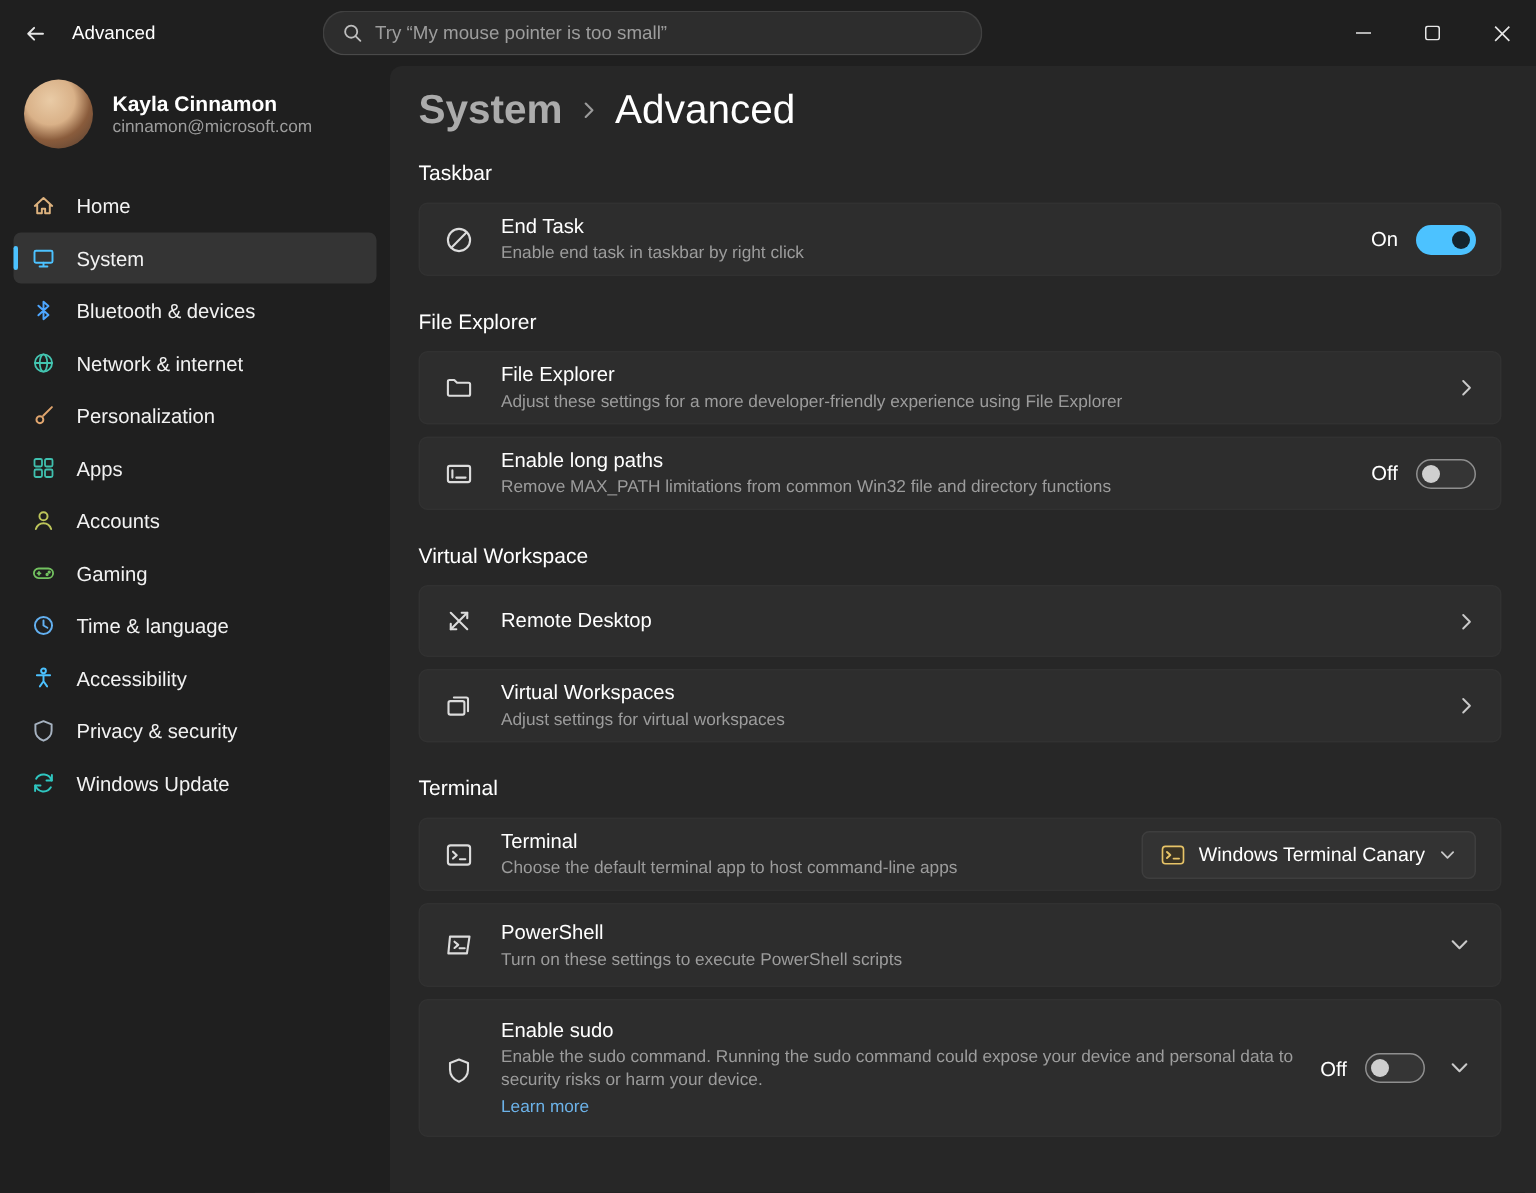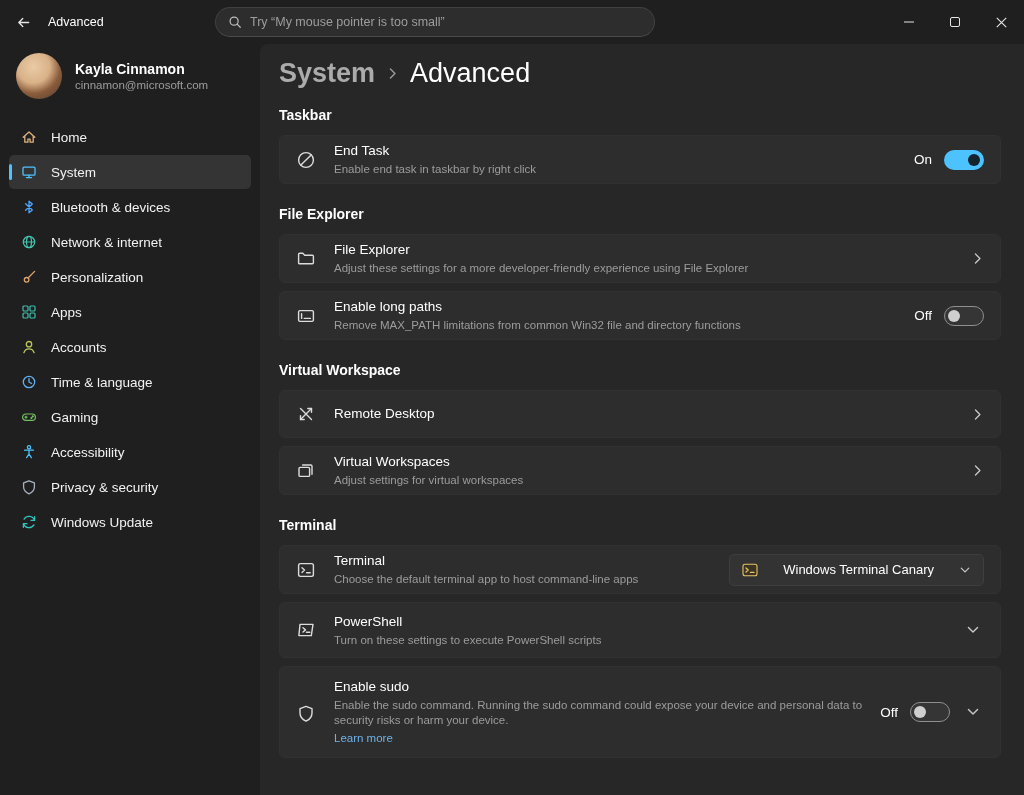--- a/index.html
+++ b/index.html
@@ -56,21 +56,21 @@
   .nav-label { font-size:13.5px; color:#f2f2f2; }
   
   .content {
     position:absolute; left:260px; top:44px; right:0; bottom:0;
     background:#272727; border-top-left-radius:8px;
     padding:10px 23px 0 19px; overflow:hidden;
   }
   .breadcrumb { display:flex; align-items:center; gap:11px; margin-top:4px; }
   .crumb-parent { font-size:27px; font-weight:600; color:#ababab; cursor:pointer; }
   .crumb-current { font-size:27px; font-weight:400; color:#ffffff; }
-  .section-title { font-size:14px; font-weight:700; color:#ffffff; margin:22px 0 12px; }
+  .section-title { font-size:14px; font-weight:400; color:#ffffff; margin:22px 0 12px; }
   .section-title.first { margin-top:18px; }
   .card {
     background:#2d2d2d; border:1px solid #313131; border-radius:6px;
     display:flex; align-items:center; min-height:48px; padding:6px 16px 6px 16px;
   }
   .card + .card { margin-top:8px; }
   .card.clickable { cursor:pointer; }
   .card.tall { padding:11px 16px; align-items:center; }
   .card-icon { width:20px; height:20px; flex:0 0 auto; margin-right:18px; display:flex; }
   .card.tall .card-icon { margin-top:4px; }
@@ -81,21 +81,21 @@
   .card-right { margin-left:auto; display:flex; align-items:center; gap:12px; flex:0 0 auto; }
   .card.tall .card-right { align-self:center; }
   .toggle-label { font-size:13.5px; color:#ffffff; }
   .toggle { width:40px; height:20px; border-radius:10px; position:relative; cursor:pointer; flex:0 0 auto; }
   .toggle.on { background:#4cc2ff; }
   .toggle.on .knob { position:absolute; right:4px; top:4px; width:12px; height:12px; border-radius:50%; background:#14242d; }
   .toggle.off { border:1px solid #8f8f8f; background:rgba(255,255,255,0.04); }
   .toggle.off .knob { position:absolute; left:3px; top:3px; width:12px; height:12px; border-radius:50%; background:#cfcfcf; }
   .chev-btn { background:transparent; border:none; display:flex; align-items:center; cursor:pointer; padding:4px; }
   .dropdown {
-    height:32px; display:flex; align-items:center; gap:25px; padding:0 12px;
+    height:32px; display:flex; align-items:center; gap:9px; padding:0 12px;
     background:#333333; border:1px solid #3e3e3e; border-radius:5px; cursor:pointer;
     font-size:13px; color:#ffffff; font-family:inherit;
   }
   svg { display:block; }
 </style>
 </head>
 <body>
 
 <div class="titlebar">
   <button class="back-btn">
@@ -212,39 +212,39 @@
       <span class="nav-icon" style="color:#bcc45a">
         <svg width="16" height="16" viewBox="0 0 16 16" fill="none" stroke="currentColor" stroke-width="1.3" stroke-linecap="round">
             <circle cx="8" cy="5.2" r="2.7"></circle>
             <path d="M2.9 13.7c.8-2.5 2.9-3.9 5.1-3.9s4.3 1.4 5.1 3.9"></path>
           </svg>
       </span>
       <span class="nav-label">Accounts</span>
     </div>
 
     <div class="nav-item">
-      <span class="nav-icon" style="color:#63b0f0">
-        <svg width="16" height="16" viewBox="0 0 16 16" fill="none" stroke="currentColor" stroke-width="1.3" stroke-linecap="round" stroke-linejoin="round">
-            <circle cx="8" cy="8" r="5.7"></circle>
-            <path d="M8 4.6V8l2.6 1.5"></path>
-          </svg>
-      </span>
-      <span class="nav-label">Time &amp; language</span>
-    </div>
-
-    <div class="nav-item">
       <span class="nav-icon" style="color:#73c260">
         <svg width="16" height="16" viewBox="0 0 16 16" fill="none" stroke="currentColor" stroke-width="1.2" stroke-linecap="round">
             <rect x="1.6" y="5" width="12.8" height="6.4" rx="3.2"></rect>
             <path d="M5 7.2v2M4 8.2h2"></path>
             <circle cx="10.4" cy="9" r="0.5" fill="currentColor"></circle>
             <circle cx="11.8" cy="7.4" r="0.5" fill="currentColor"></circle>
           </svg>
       </span>
       <span class="nav-label">Gaming</span>
+    </div>
+
+    <div class="nav-item">
+      <span class="nav-icon" style="color:#63b0f0">
+        <svg width="16" height="16" viewBox="0 0 16 16" fill="none" stroke="currentColor" stroke-width="1.3" stroke-linecap="round" stroke-linejoin="round">
+            <circle cx="8" cy="8" r="5.7"></circle>
+            <path d="M8 4.6V8l2.6 1.5"></path>
+          </svg>
+      </span>
+      <span class="nav-label">Time &amp; language</span>
     </div>
 
     <div class="nav-item">
       <span class="nav-icon" style="color:#4cc2ff">
         <svg width="16" height="16" viewBox="0 0 16 16" fill="none" stroke="currentColor" stroke-width="1.3" stroke-linecap="round" stroke-linejoin="round">
             <circle cx="8" cy="3.2" r="1.6"></circle>
             <path d="M3.6 6.2h8.8M8 6.2v4M8 10.2l-2.4 3.4M8 10.2l2.4 3.4"></path>
           </svg>
       </span>
       <span class="nav-label">Accessibility</span>

